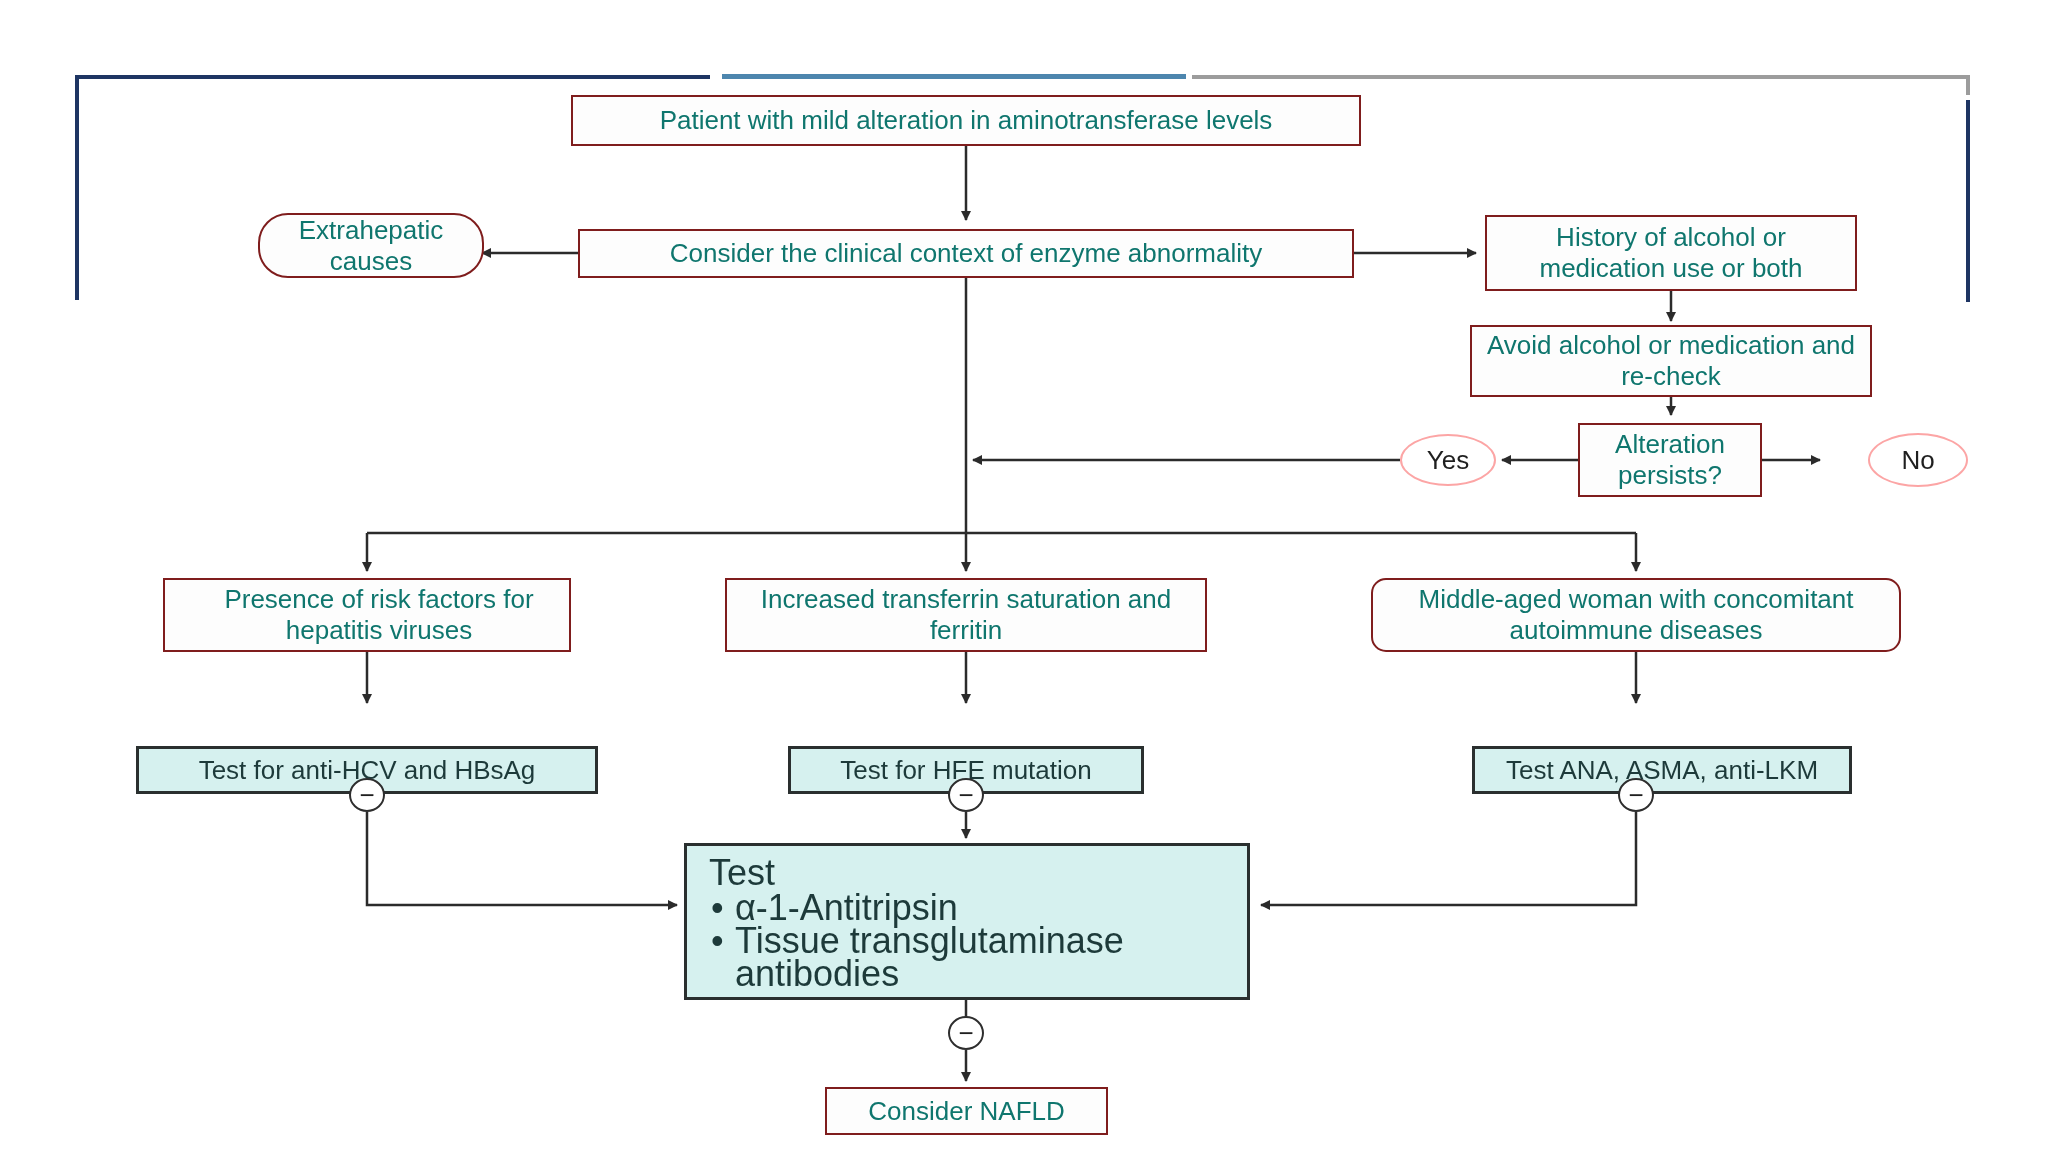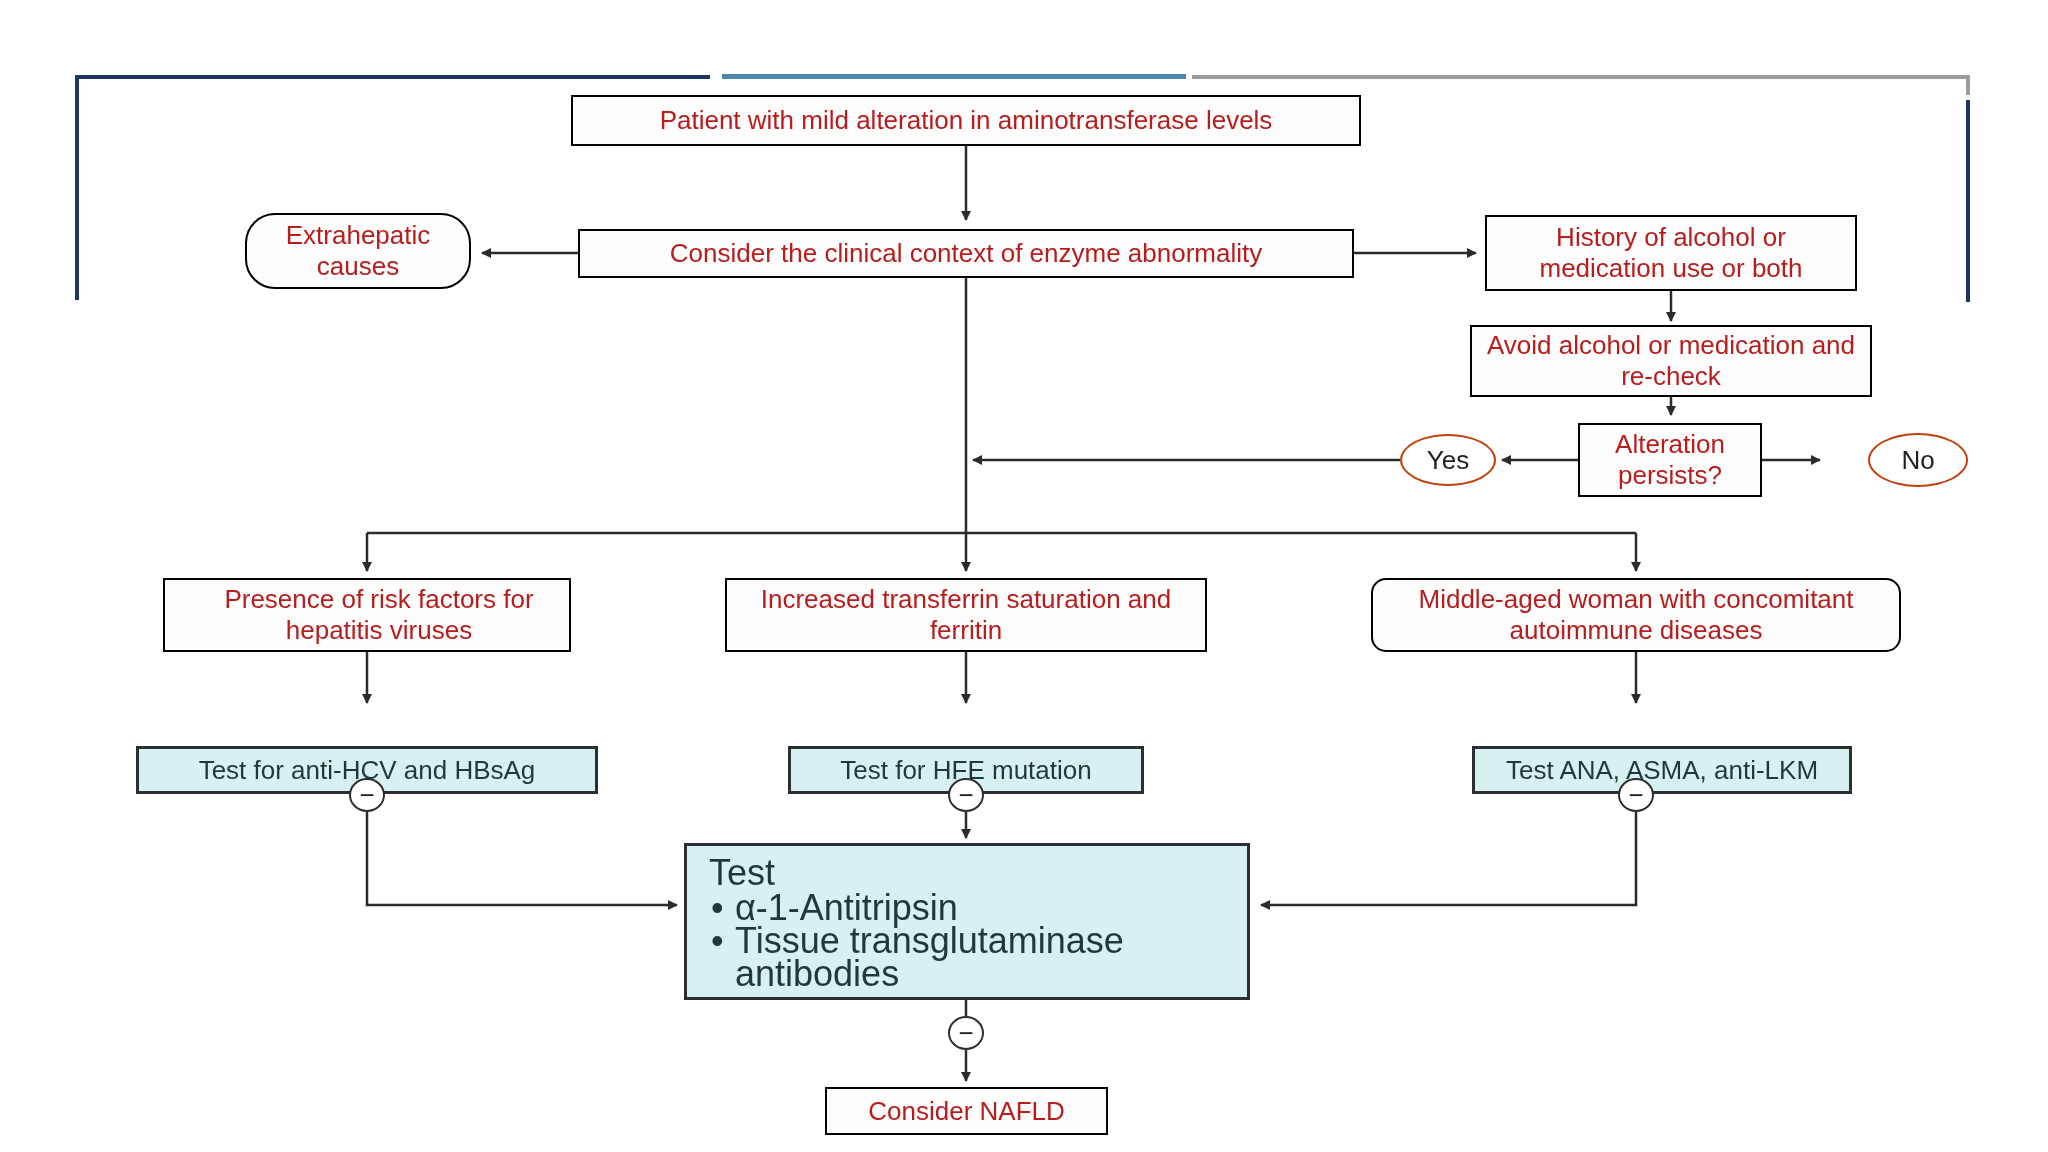--- a/index.html
+++ b/index.html
@@ -2,27 +2,27 @@
 <html><head>
 <meta charset="utf-8">
 <style>
   html,body{margin:0;padding:0;background:#ffffff;}
   #stage{
     position:relative;width:2048px;height:1152px;background:#ffffff;overflow:hidden;
     font-family:"Liberation Sans","DejaVu Sans",sans-serif;color:#1c1c1c;
   }
   .bar{position:absolute;}
   .node{
-    position:absolute;box-sizing:border-box;border:2px solid #000000;background:#fdfdfd;
+    position:absolute;box-sizing:border-box;border:2px solid #7f1d1d;background:#fdfdfd;
     display:flex;align-items:center;justify-content:center;text-align:center;
-    font-size:26px;line-height:31px;color:#b91c1c;padding:2px 8px;
+    font-size:26px;line-height:31px;color:#0f766e;padding:2px 8px;
   }
   .cyan{background:#d6f1ef;border-width:3px;border-color:#2a2f2f;color:#1d3a3a;margin-top:36px;}
   .ellipse{
-    position:absolute;box-sizing:border-box;border:2px solid #c2410c;background:#ffffff;
+    position:absolute;box-sizing:border-box;border:2px solid #fca5a5;background:#ffffff;
     border-radius:50%;display:flex;align-items:center;justify-content:center;
     font-size:26px;color:#1f1f1f;
   }
   .minus{
     position:absolute;box-sizing:border-box;width:36px;height:34px;border:2px solid #2e2e2e;
     background:#ffffff;border-radius:50%;display:flex;align-items:center;justify-content:center;
     font-size:26px;color:#1f1f1f;line-height:1;
   }
   .bigbox{
     position:absolute;box-sizing:border-box;border:3px solid #2a2f2f;background:#d6f1ef;
@@ -74,21 +74,21 @@
       <line x1="966" y1="812" x2="966" y2="838" marker-end="url(#ah)"></line>
       <polyline points="367,812 367,905 677,905" marker-end="url(#ah)"></polyline>
       <polyline points="1636,812 1636,905 1261,905" marker-end="url(#ah)"></polyline>
       <line x1="966" y1="1000" x2="966" y2="1017"></line>
       <line x1="966" y1="1050" x2="966" y2="1081" marker-end="url(#ah)"></line>
     </g>
   </svg>
 
   <div class="node" style="left:571px;top:95px;width:790px;height:51px;">Patient with mild alteration in aminotransferase levels</div>
 
-  <div class="node" style="left:245px;top:213px;width:226px;height:76px;border-radius:30px;">Extrahepatic causes</div>
+  <div class="node" style="left:258px;top:213px;width:226px;height:65px;border-radius:30px;">Extrahepatic causes</div>
 
   <div class="node" style="left:578px;top:229px;width:776px;height:49px;">Consider the clinical context of enzyme abnormality</div>
 
   <div class="node" style="left:1485px;top:215px;width:372px;height:76px;">History of alcohol or medication use or both</div>
 
   <div class="node" style="left:1470px;top:325px;width:402px;height:72px;">Avoid alcohol or medication and re-check</div>
 
   <div class="node" style="left:1578px;top:423px;width:184px;height:74px;">Alteration persists?</div>
 
   <div class="ellipse" style="left:1400px;top:434px;width:96px;height:52px;">Yes</div>

